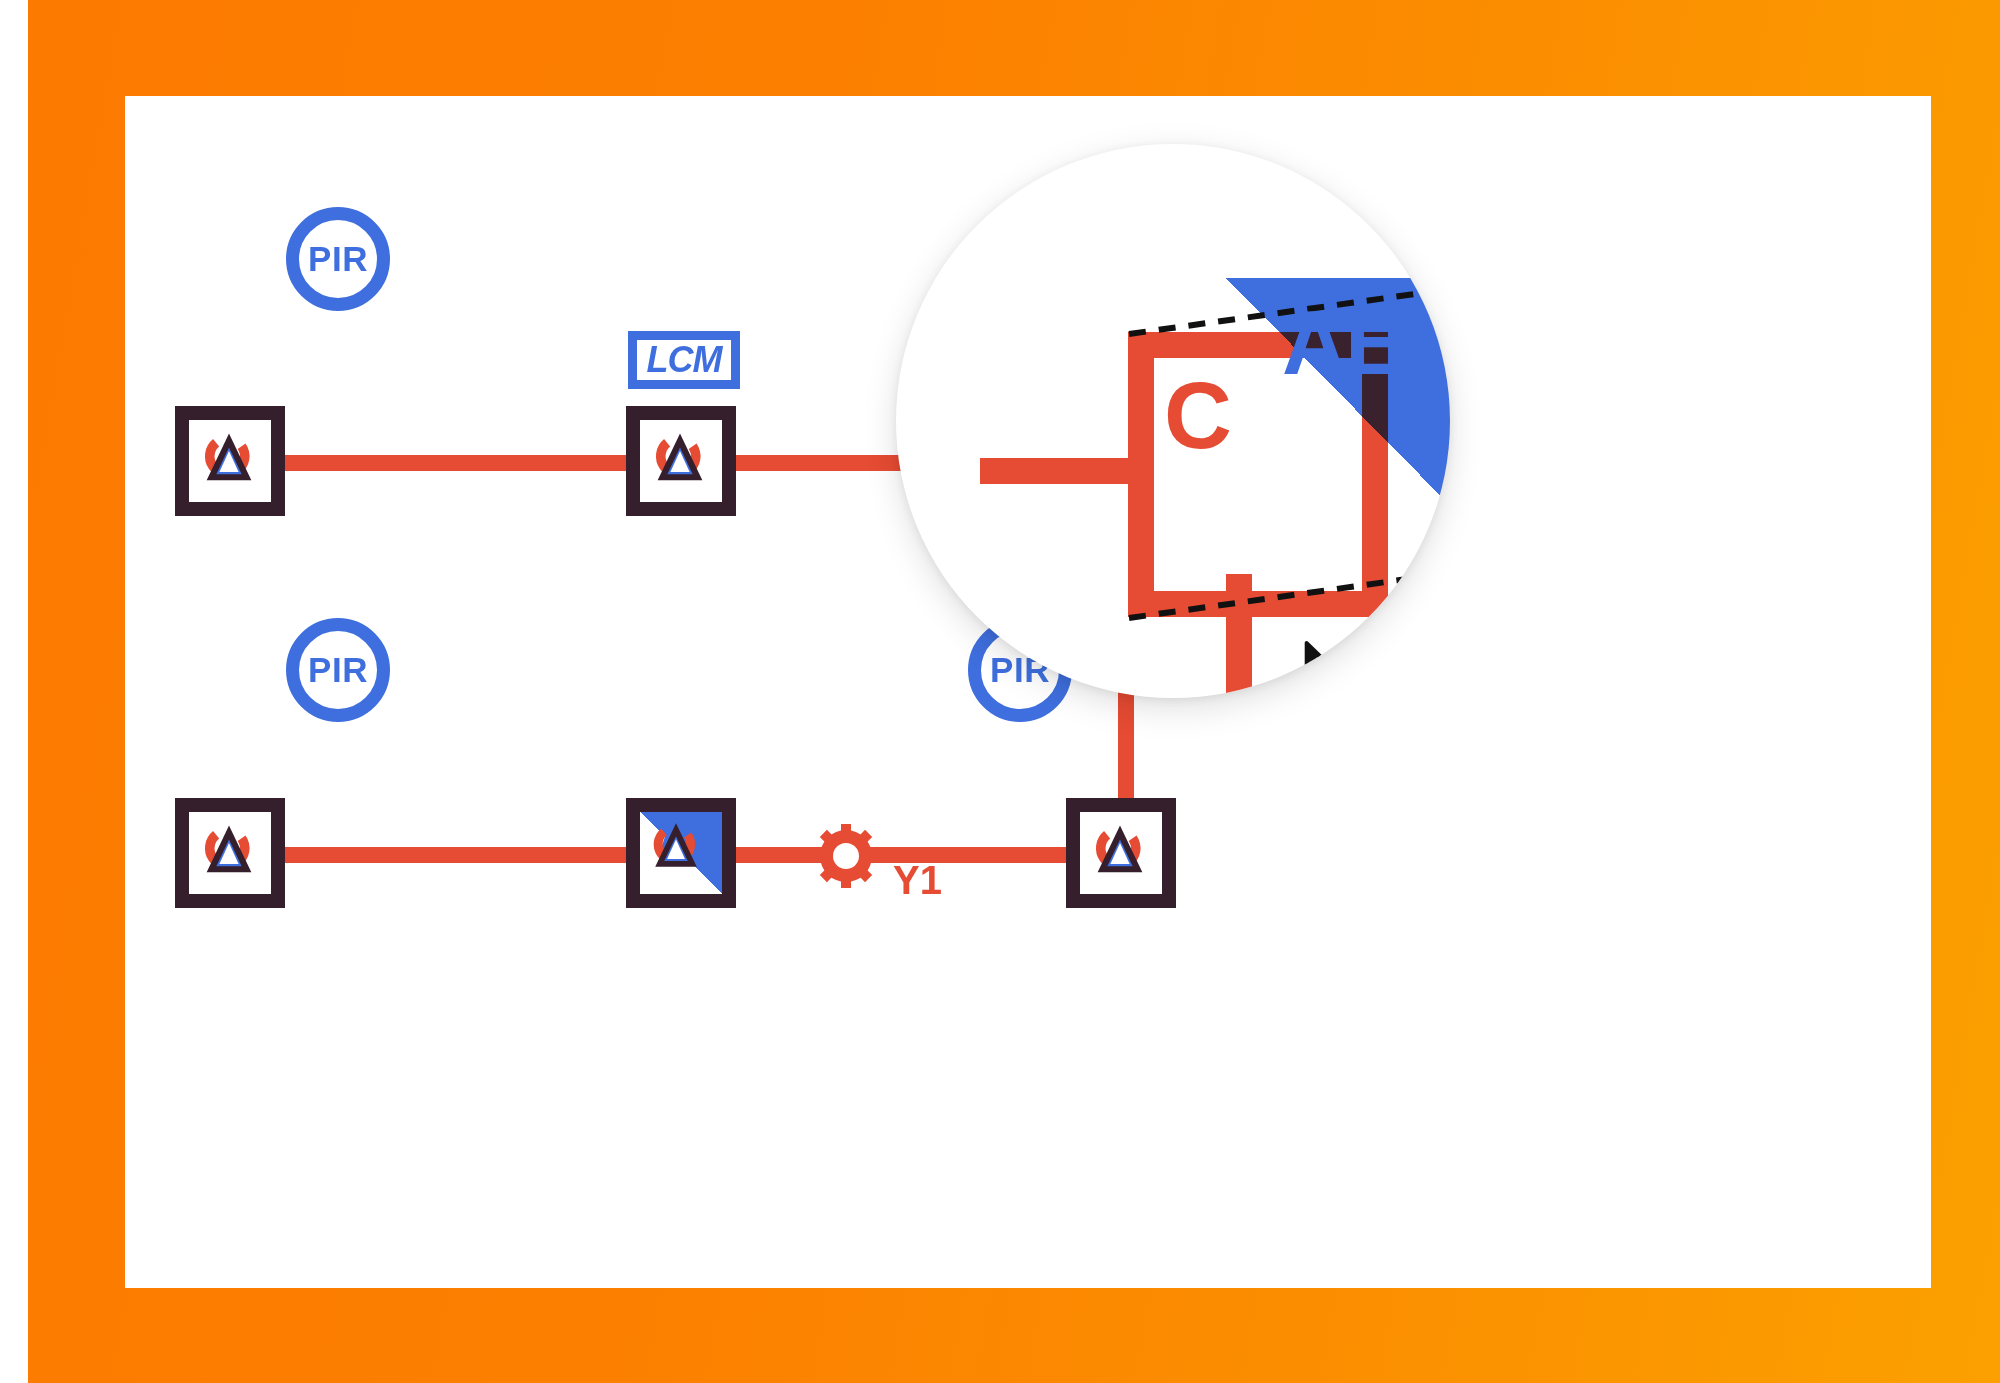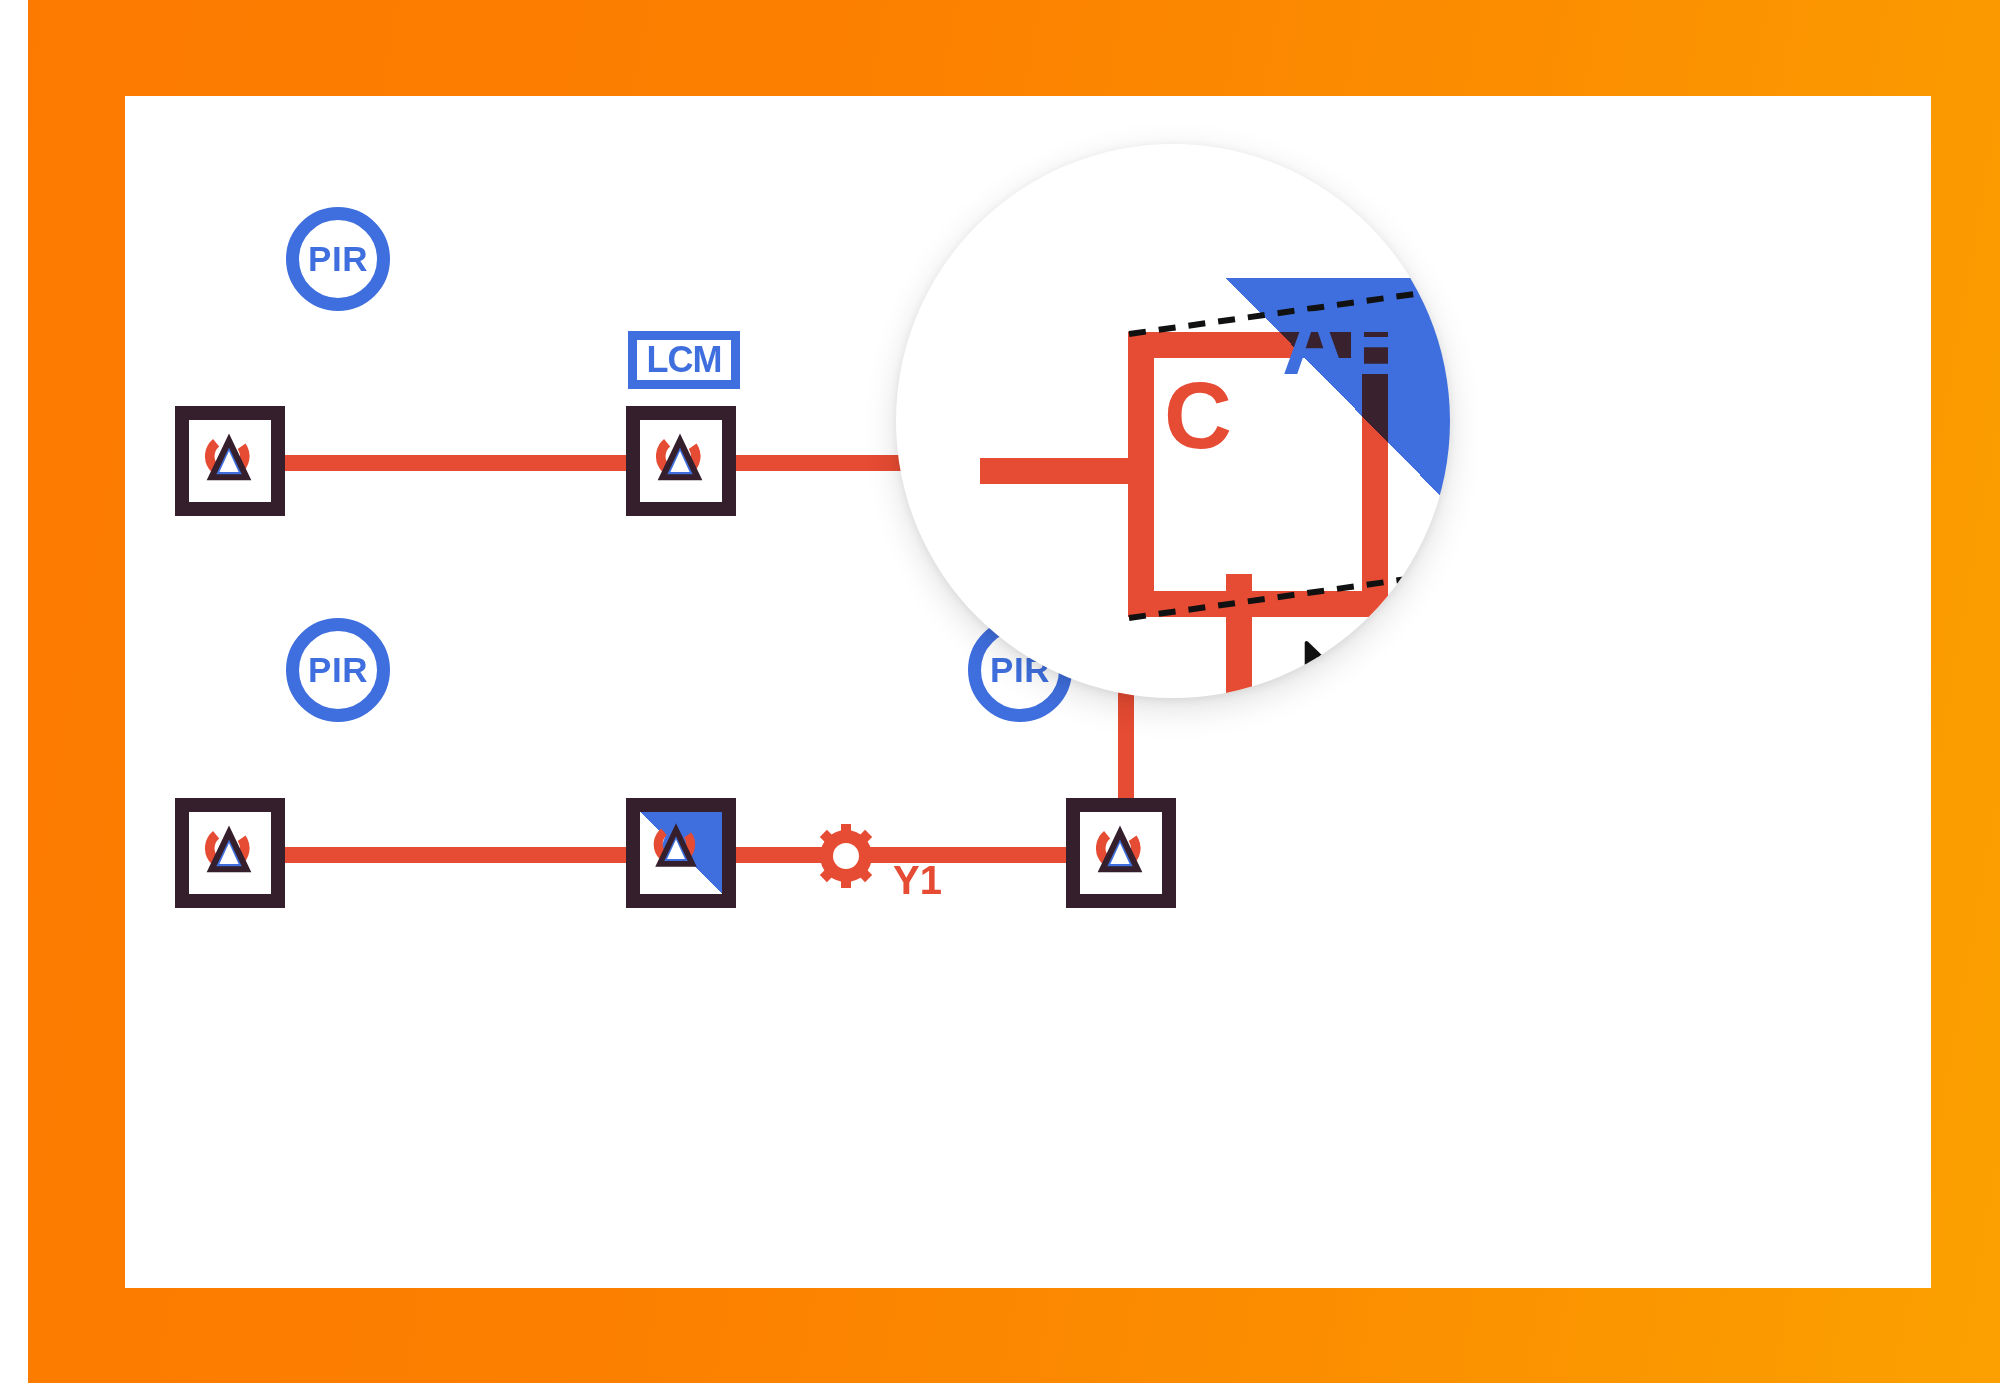--- a/index.html
+++ b/index.html
@@ -55,20 +55,21 @@
     display: flex;
     align-items: center;
     justify-content: center;
     letter-spacing: 0.5px;
   }
   .lcm {
     position: absolute;
     box-sizing: border-box;
     background: #3F6FDE;
     padding: 9px;
+    font-style: italic;
   }
   .lcm-inner {
     width: 100%;
     height: 100%;
     background: #ffffff;
     color: #3F6FDE;
     font-weight: bold;
     display: flex;
     align-items: center;
     justify-content: center;

